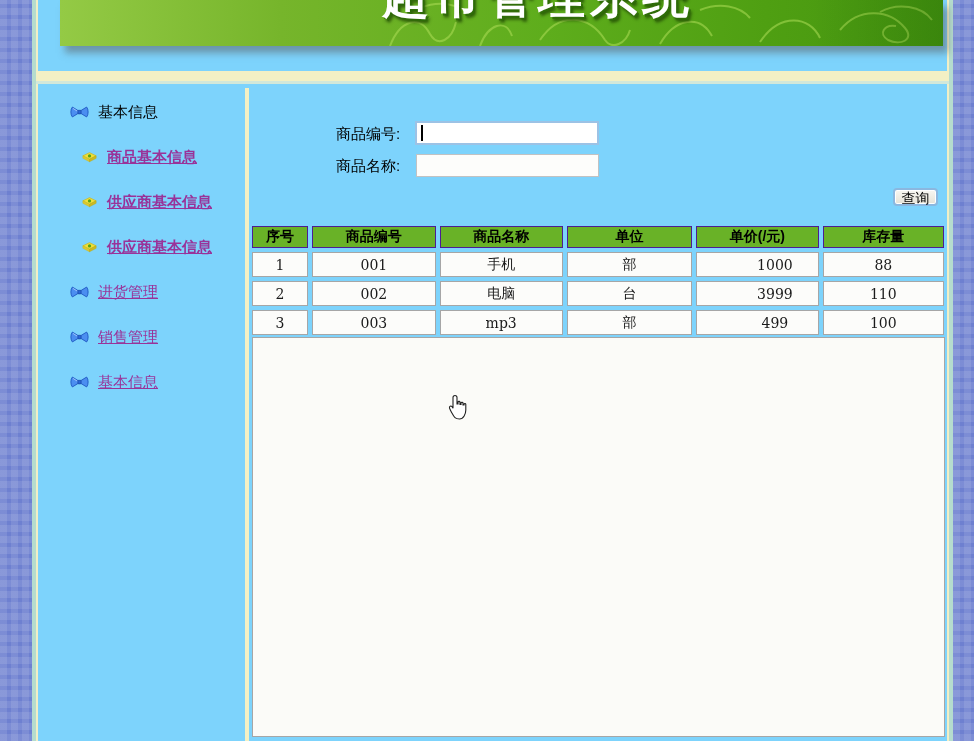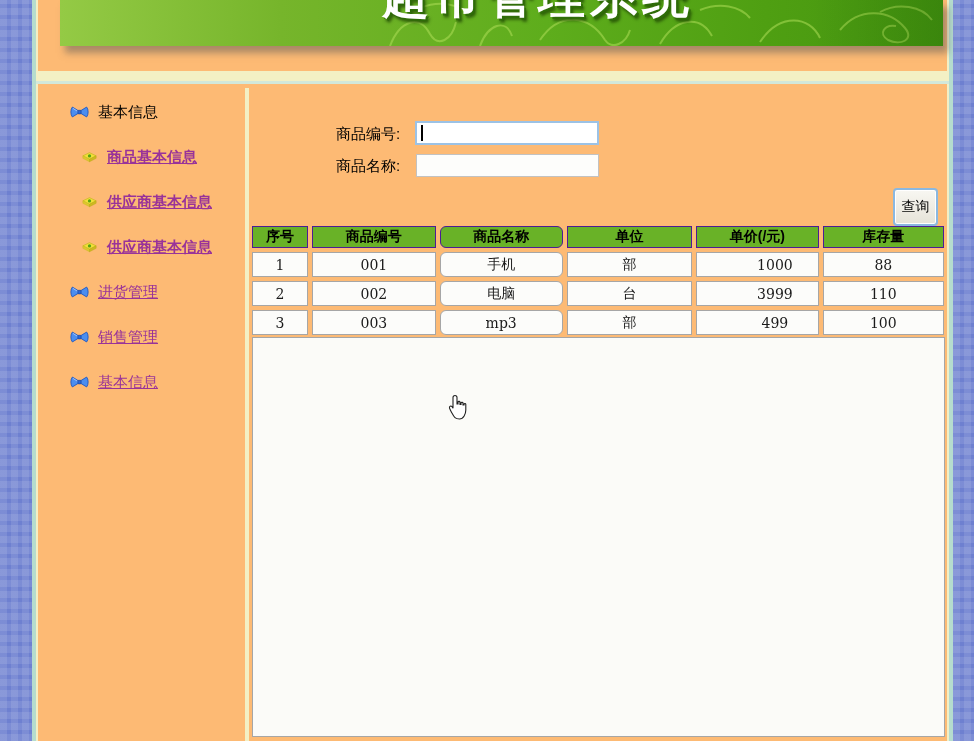--- a/index.html
+++ b/index.html
@@ -1,18 +1,18 @@
 <!DOCTYPE html>
 <html><head>
 <meta charset="utf-8">
 <style>
   * { box-sizing: border-box; margin: 0; padding: 0; }
   html,body { width: 974px; height: 741px; overflow: hidden; }
   body { background:#f7f7f3; font-family:"Liberation Sans","DejaVu Sans",sans-serif; }
-  .stage { position:relative; width:974px; height:741px; background:#fdba74; }
+  .stage { position:relative; width:974px; height:741px; background:#7dd3fc; }
 
   
   .strip { position:absolute; top:0; bottom:0; background-color:#6e80d0;
     background-image:
       repeating-linear-gradient(0deg,  rgba(255,255,255,.10) 0 7px, rgba(0,0,0,0) 7px 11px),
       repeating-linear-gradient(90deg, rgba(255,255,255,.10) 0 7px, rgba(0,0,0,0) 7px 11px);
   }
   .strip-left  { left:0;  width:32px; box-shadow: 4px 0 0 #b5dcce, 6px 0 0 #f2efc6; }
   .strip-right { right:0; width:21px; box-shadow: -4px 0 0 #b5dcce, -6px 0 0 #f2efc6; }
 
@@ -46,33 +46,33 @@
   .main { position:absolute; left:249px; top:88px; width:700px; bottom:0; }
   .form-label { position:absolute; font-size:15px; color:#000;margin-left:44px; }
   .lbl1 { left:43px; top:37px; }
   .lbl2 { left:43px; top:69px; }
   .inp { position:absolute; background:#fdfdfb; font-size:14px; padding:2px 4px;
     font-family:"Liberation Sans",sans-serif; }
   .inp1 { left:166px; top:33px; width:184px; height:24px; border:2px solid #9cc2e5; background:#fff; }
   .inp2 { left:167px; top:66px; width:183px; height:23px; border:1px solid #c2c2c2; }
   .caret { position:absolute; left:172px; top:37px; width:2px; height:16px; background:#000; }
 
-  .query-btn { position:absolute; left:644px; top:100px; width:45px; height:38px;
+  .query-btn { position:absolute; left:644px; top:100px; width:45px; height:18px;
     border:2px solid #8bb8e0; border-radius:4px;
     background:linear-gradient(#f8f7f2,#e6e3d8); box-shadow:inset 0 0 0 1px #ffffff;
     font-size:14px; color:#000; cursor:pointer; font-family:"Liberation Sans",sans-serif; }
 
   
   .products { position:absolute; left:-1px; top:134px; width:700px;
     border-collapse:separate; border-spacing:4px; table-layout:fixed; }
   .products th { background:#69b227; border:1px solid #4c1d95; color:#000;
     font-size:14px; font-weight:bold; height:21px; padding:1px 0; }
   .products td { background:#fcfcfa; border:1px solid #a6a6a6; text-align:center;
     font-size:14px; height:25px; font-family:"DejaVu Serif","Liberation Serif",serif; color:#1a1a1a; }
-  .col-0 { width:56px; } .col-1 { width:123px; } .col-2 { width:123px;border-radius:6px; }
+  .col-0 { width:56px; } .col-1 { width:123px; } .col-2 { width:123px; }
   .col-3 { width:125px;margin-top:23px; } .col-4 { width:122px;padding-left:35px; } .col-5 { width:121px; }
 
   .empty-box { position:absolute; left:3px; top:249px; width:693px; height:400px;
     border:1px solid #a6a6a6; background:#fbfbf8; }
 
   .cursor { position:absolute; left:447px; top:394px; z-index:5; }
 </style>
 </head>
 <body>
 

